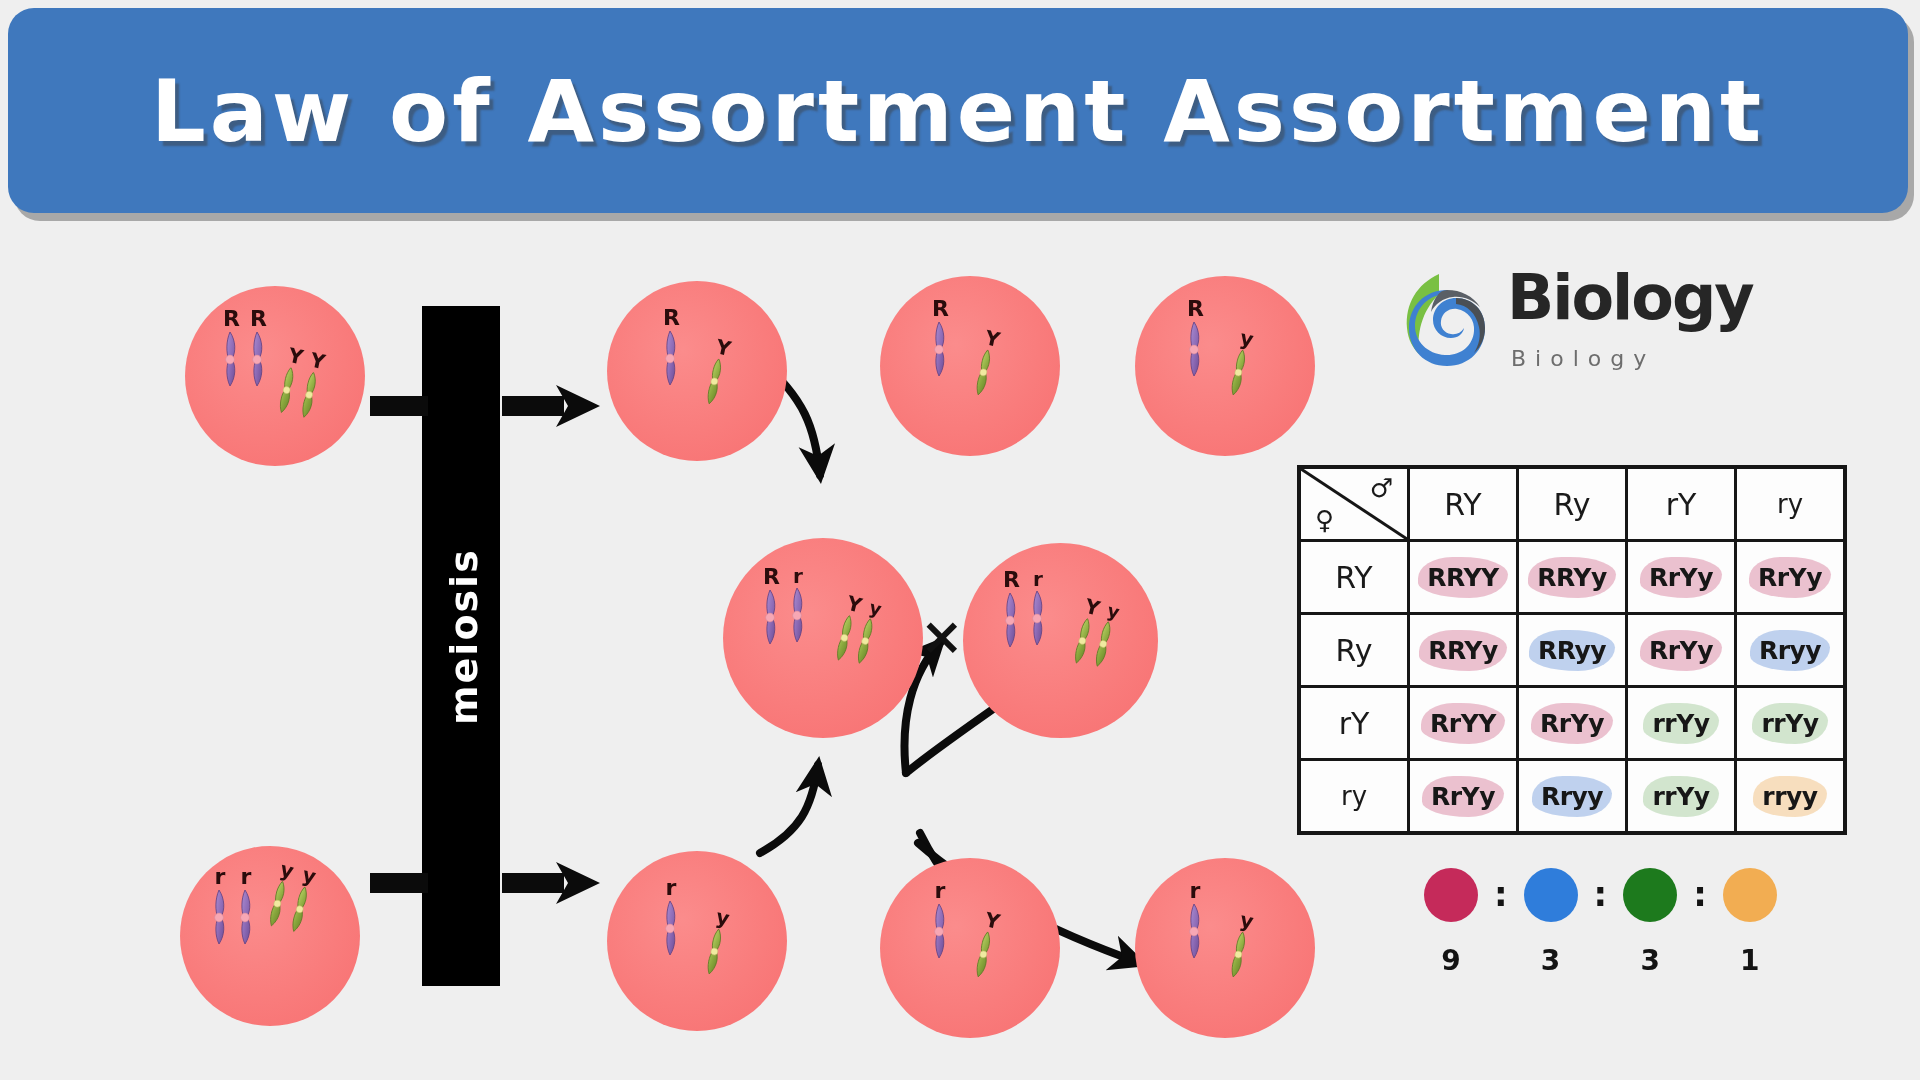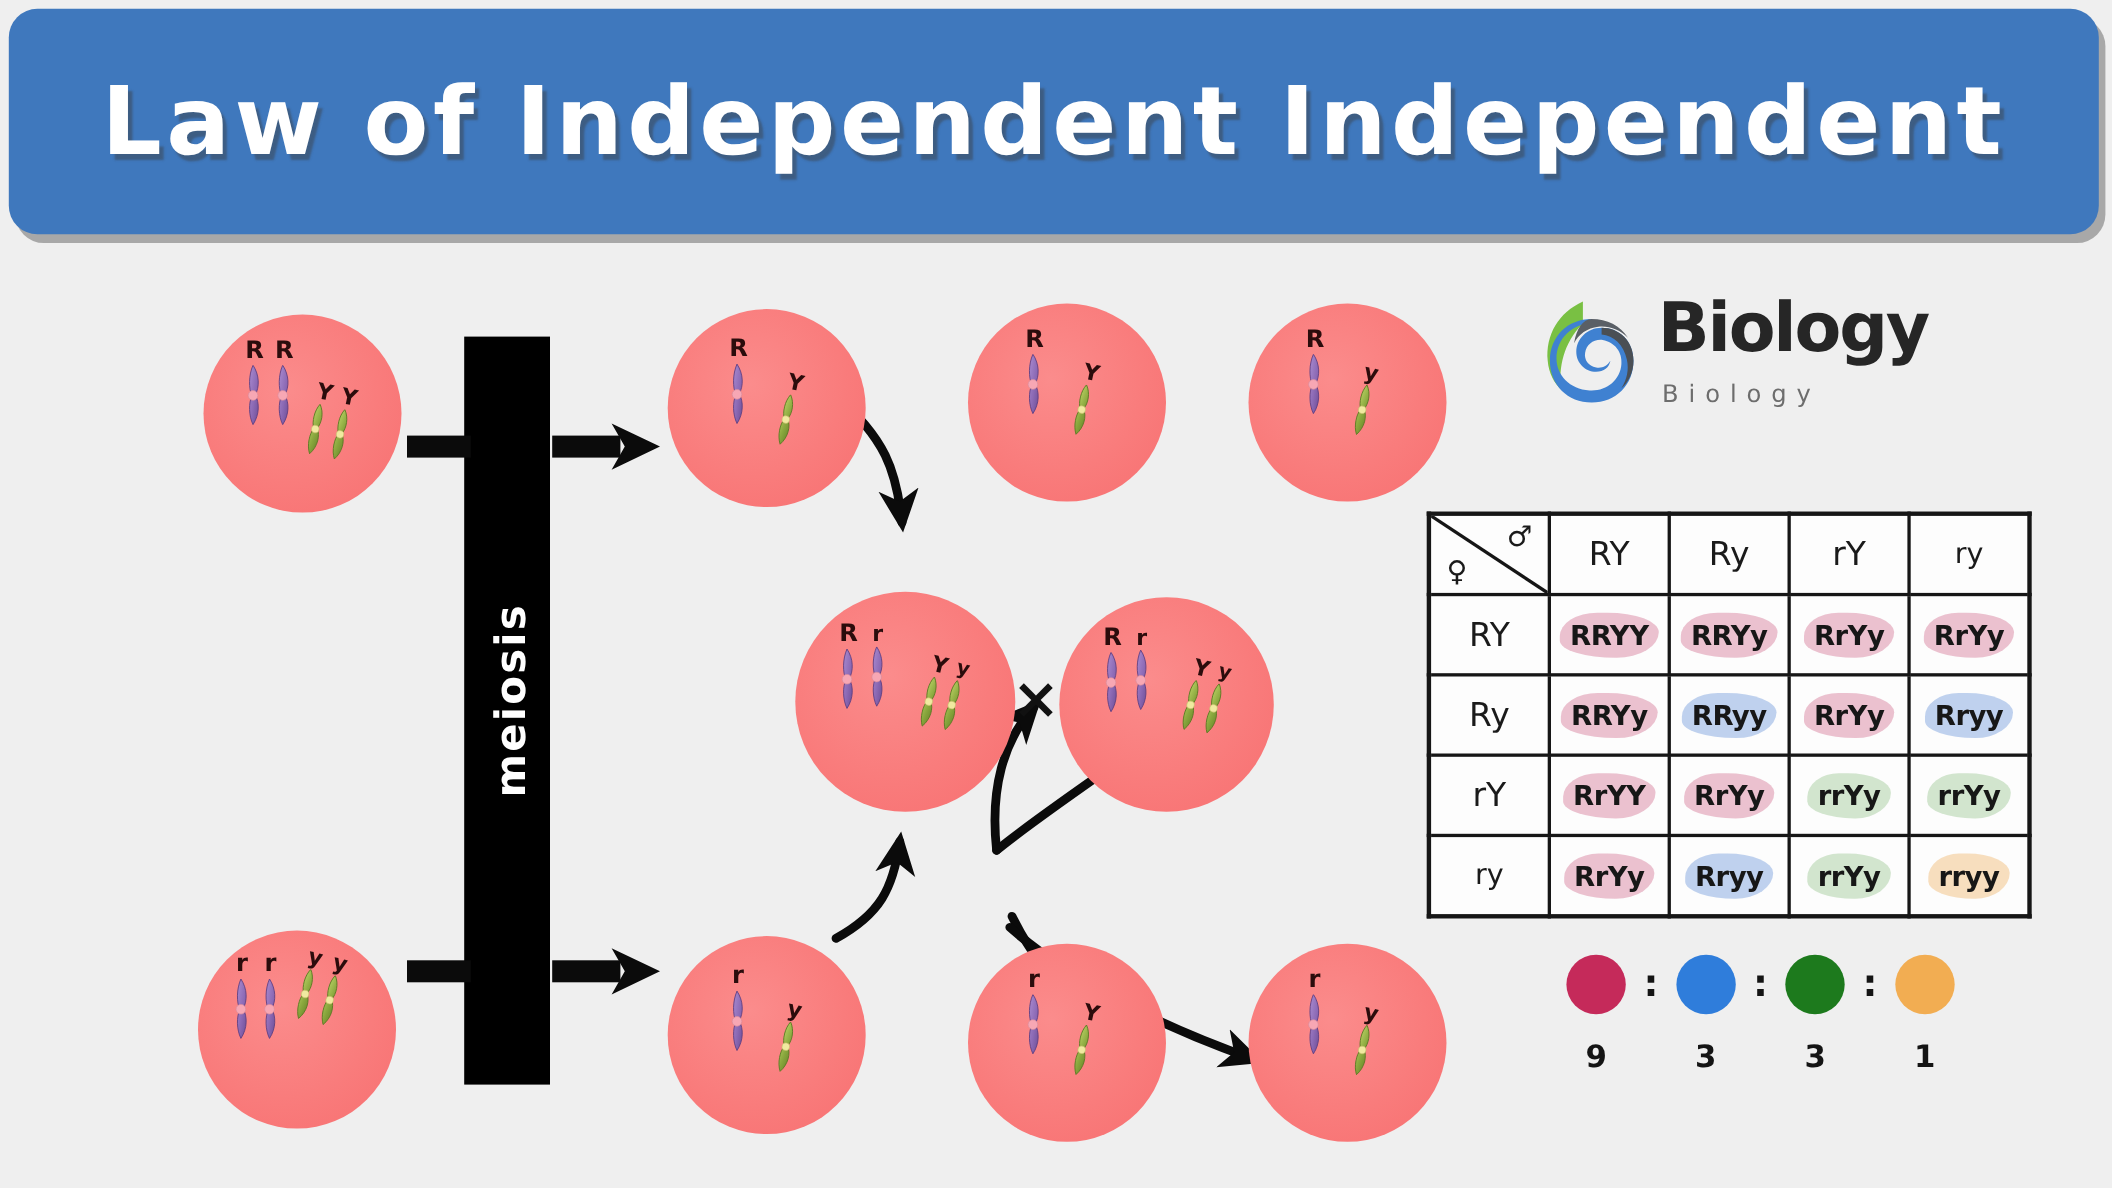--- a/index.html
+++ b/index.html
@@ -191,21 +191,21 @@
     font-weight: bold;
     font-size: 34px;
     color: #141414;
     margin: 6px 16px 0 16px;
   }
 </style>
 </head>
 <body>
 
 <div id="title-banner">
-  <div id="title-text">Law of Independent Independent</div>
+  <div id="title-text">Law of Assortment Assortment</div>
 </div>
 
 <div id="stage">
 
   <svg width="1920" height="867" style="position:absolute;left:0;top:0;">
     <defs>
       <linearGradient id="gPur" x1="0" y1="0" x2="1" y2="1">
         <stop offset="0%" stop-color="#a98bd0"></stop>
         <stop offset="55%" stop-color="#8c6ab5"></stop>
         <stop offset="100%" stop-color="#6e4e96"></stop>

